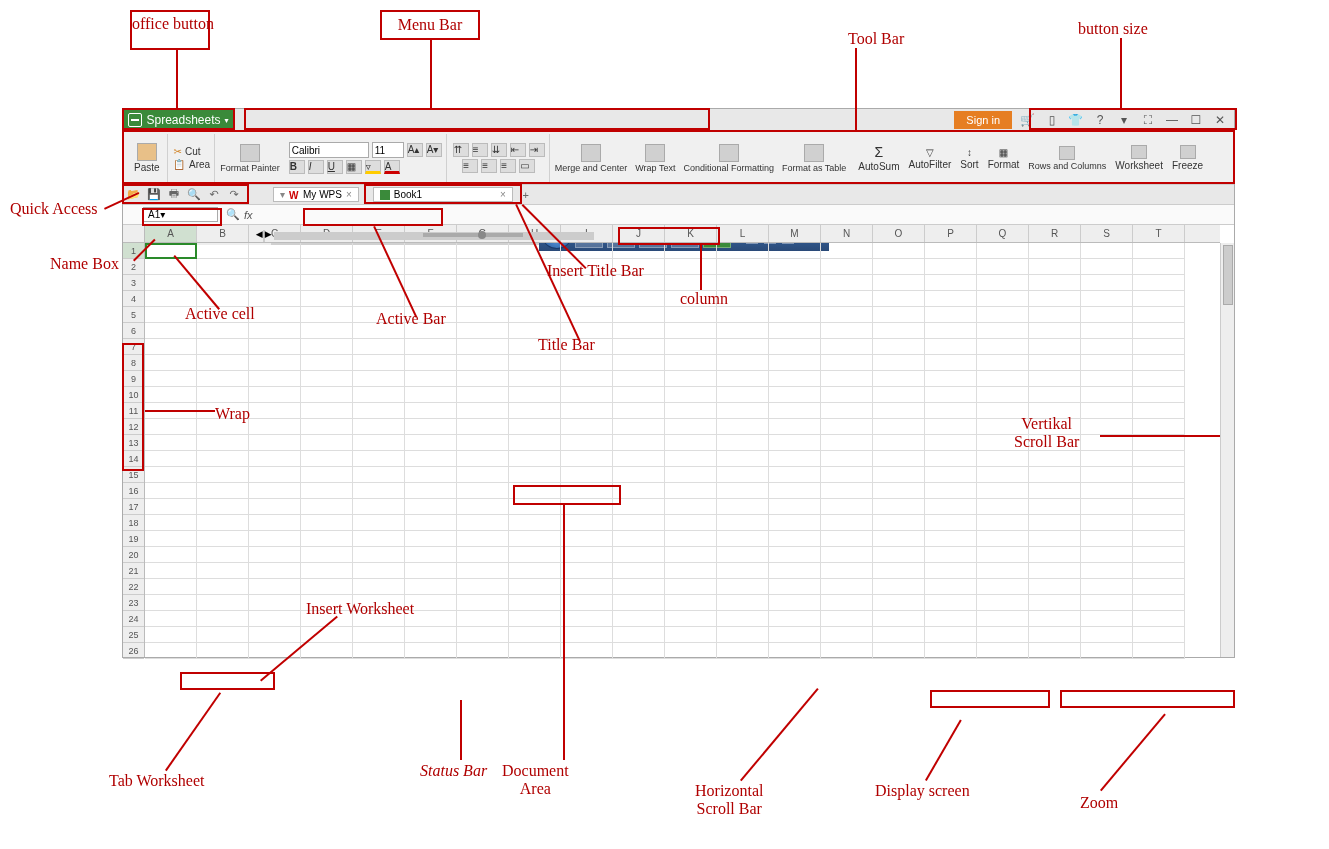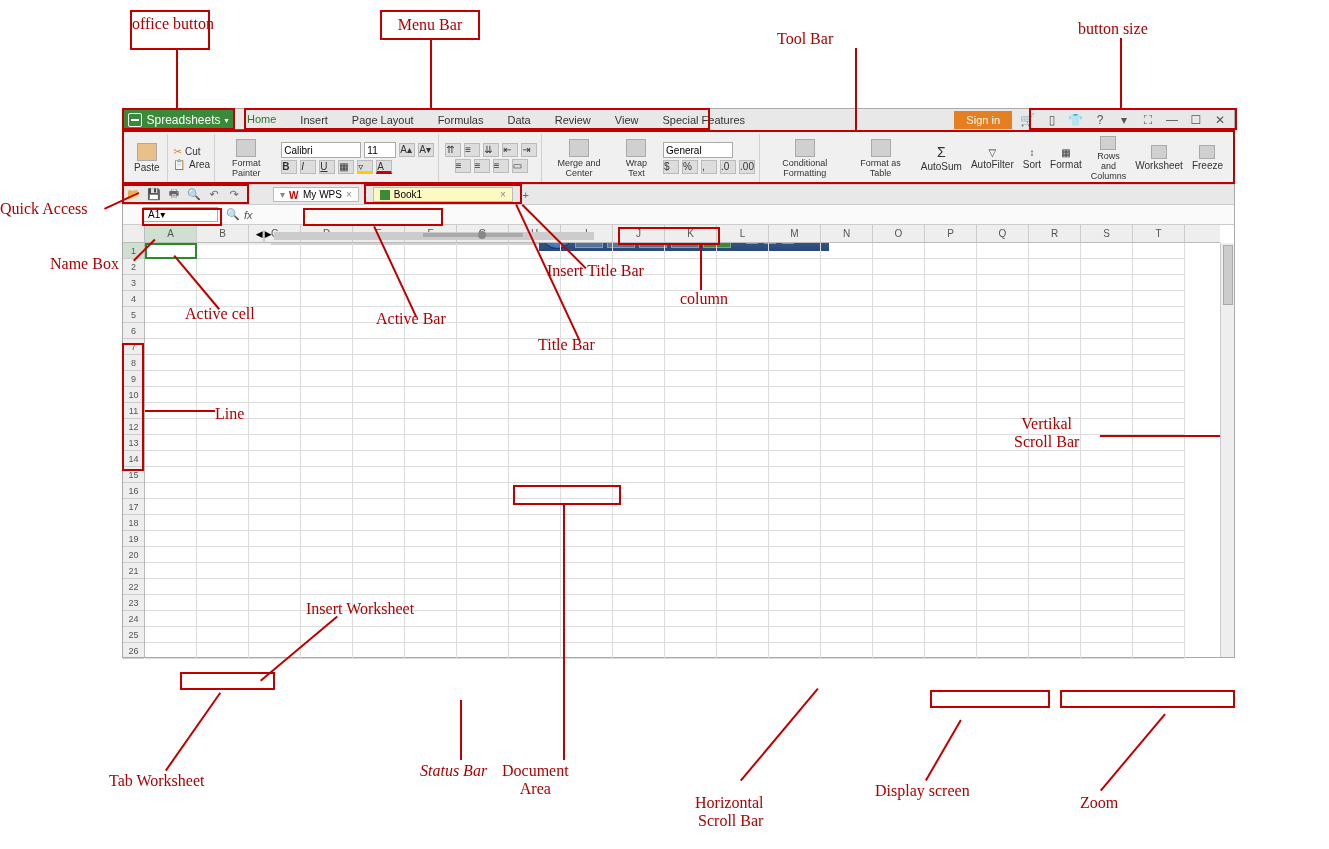--- a/index.html
+++ b/index.html
@@ -30,21 +30,21 @@
 .tb-row { display: flex; align-items: center; gap: 3px; }
 .tb-sm { width: 16px; height: 14px; background: #ddd; border: 1px solid #bbb; }
 .font-select { width: 80px; height: 16px; border: 1px solid #aaa; background: #fff; font-size: 10px; padding: 0 2px; }
 .size-select { width: 32px; height: 16px; border: 1px solid #aaa; background: #fff; font-size: 10px; padding: 0 2px; }
 .fmt-label { font-size: 9px; line-height: 10px; text-align: center; }
 
 .quick-access { height: 20px; background: #e8e8e8; display: flex; align-items: center; padding: 0 4px; gap: 6px; border-bottom: 1px solid #ccc; }
 .qa-icon { width: 14px; height: 14px; display: inline-flex; align-items: center; justify-content: center; color: #666; font-size: 11px; }
 .doc-tab { display: flex; align-items: center; background: #fff; border: 1px solid #bbb; padding: 1px 6px; margin-left: 8px; font-size: 10px; gap: 4px; }
 .doc-tab .close { color: #888; cursor: pointer; }
-.doc-tab.active { background: #fef9c3; }
+.doc-tab.active { background: #ffffff; }
 .tab-icon-green { width: 10px; height: 10px; background: #3a8a3a; }
 .tab-icon-red { width: 10px; height: 10px; color: #c00; font-weight: bold; }
 
 .formula-row { height: 20px; display: flex; align-items: center; border-bottom: 1px solid #ccc; background: #fafafa; }
 .name-box { width: 75px; border: 1px solid #aaa; background: #fff; margin-left: 20px; padding: 1px 4px; font-size: 10px; display: flex; }
 .fx-area { margin-left: 8px; display: flex; align-items: center; gap: 4px; flex: 1; }
 .fx-icon { font-style: italic; font-size: 11px; color: #555; }
 .formula-input { flex: 1; height: 16px; border: none; background: transparent; font-size: 10px; padding: 0 4px; }
 
 .grid-area { display: flex; height: 432px; background: #fff; position: relative; }
@@ -81,36 +81,36 @@
 .start-btn { width: 28px; height: 22px; background: radial-gradient(circle, #5a9ae0, #2a5a9a); border-radius: 50%; border: 1px solid #1a3a6a; }
 .task-item { width: 28px; height: 20px; background: rgba(255,255,255,0.2); border: 1px solid rgba(255,255,255,0.3); }
 .tray { margin-left: auto; display: flex; align-items: center; gap: 6px; color: #fff; font-size: 10px; }
 .tray-icon { width: 12px; height: 12px; background: rgba(255,255,255,0.4); }
 </style>
 </head>
 <body>
 
 <div class="anno-box" style="left:130px;top:10px;width:80px;height:40px;text-align:center;padding-top:3px;"><span class="anno-label" style="position:static;">office button</span></div>
 <div class="anno-box" style="left:380px;top:10px;width:100px;height:30px;text-align:center;padding-top:4px;"><span class="anno-label" style="position:static;">Menu Bar</span></div>
-<span class="anno-label" style="left:777px;top:30px;">Tool Bar</span>
+<span class="anno-label" style="left:848px;top:30px;">Tool Bar</span>
 <span class="anno-label" style="left:1078px;top:20px;">button size</span>
-<span class="anno-label" style="left:0;top:200px;">Quick Access</span>
+<span class="anno-label" style="left:10px;top:200px;">Quick Access</span>
 <span class="anno-label" style="left:50px;top:255px;">Name Box</span>
 <span class="anno-label" style="left:185px;top:305px;">Active cell</span>
 <span class="anno-label" style="left:376px;top:310px;">Active Bar</span>
 <span class="anno-label" style="left:547px;top:262px;">Insert Title Bar</span>
 <span class="anno-label" style="left:538px;top:336px;">Title Bar</span>
 <span class="anno-label" style="left:680px;top:290px;">column</span>
-<span class="anno-label" style="left:215px;top:405px;">Line</span>
+<span class="anno-label" style="left:215px;top:405px;">Wrap</span>
 <span class="anno-label" style="left:1014px;top:415px;text-align:center;">Vertikal<br>Scroll Bar</span>
 <span class="anno-label" style="left:306px;top:600px;">Insert Worksheet</span>
 <span class="anno-label" style="left:109px;top:772px;">Tab Worksheet</span>
 <span class="anno-label" style="left:420px;top:762px;font-style:italic;">Status Bar</span>
 <span class="anno-label" style="left:502px;top:762px;text-align:center;">Document<br>Area</span>
-<span class="anno-label" style="left:695px;top:782px;text-align:right;margin-top:12px;">Horizontal<br>Scroll Bar</span>
+<span class="anno-label" style="left:695px;top:782px;text-align:center;">Horizontal<br>Scroll Bar</span>
 <span class="anno-label" style="left:875px;top:782px;">Display screen</span>
 <span class="anno-label" style="left:1080px;top:794px;">Zoom</span>
 
 <div class="anno-box" style="left:122px;top:108px;width:113px;height:22px;"></div>
 <div class="anno-box" style="left:244px;top:108px;width:466px;height:22px;"></div>
 <div class="anno-box" style="left:1029px;top:108px;width:208px;height:22px;"></div>
 <div class="anno-box" style="left:122px;top:130px;width:1113px;height:54px;"></div>
 <div class="anno-box" style="left:122px;top:184px;width:127px;height:20px;"></div>
 <div class="anno-box" style="left:142px;top:208px;width:80px;height:18px;"></div>
 <div class="anno-box" style="left:303px;top:208px;width:140px;height:18px;"></div>
@@ -144,30 +144,20 @@
 <div class="anno-line" style="left:1100px;top:790px;width:100px;height:1.5px;transform:rotate(-50deg);"></div>
 
 <div class="app">
 
   <div class="titlebar">
     <div class="office-btn">
       <span class="s-icon"></span>
       <span>Spreadsheets</span>
       <span style="margin-left:4px;font-size:8px;">▾</span>
     </div>
-    <div class="menu-bar">
-      <div class="menu-item active">Home</div>
-      <div class="menu-item">Insert</div>
-      <div class="menu-item">Page Layout</div>
-      <div class="menu-item">Formulas</div>
-      <div class="menu-item">Data</div>
-      <div class="menu-item">Review</div>
-      <div class="menu-item">View</div>
-      <div class="menu-item">Special Features</div>
-    </div>
     <div class="titlebar-right">
       <span class="signin-btn">Sign in</span>
       <span class="win-btn">🛒</span>
       <span class="win-btn">▯</span>
       <span class="win-btn">👕</span>
       <span class="win-btn">?</span>
       <span class="win-btn">▾</span>
       <span class="win-btn">⛶</span>
       <span class="win-btn">—</span>
       <span class="win-btn">☐</span>
@@ -228,30 +218,20 @@
       </div>
     </div>
     <div class="tb-big">
         <div class="tb-icon"></div>
         <span class="fmt-label">Merge and Center</span>
       </div>
     <div class="tb-big">
         <div class="tb-icon"></div>
         <span class="fmt-label">Wrap Text</span>
       </div>
-    <div class="tb-group" style="flex-direction:column;gap:2px;align-items:flex-start;">
-      <input class="font-select" style="width: 70px;" value="General">
-      <div class="tb-row">
-        <span class="tb-sm">$</span>
-        <span class="tb-sm">%</span>
-        <span class="tb-sm">,</span>
-        <span class="tb-sm">.0</span>
-        <span class="tb-sm">.00</span>
-      </div>
-    </div>
     <div class="tb-big">
         <div class="tb-icon"></div>
         <span class="fmt-label">Conditional Formatting</span>
       </div>
     <div class="tb-big">
         <div class="tb-icon"></div>
         <span class="fmt-label">Format as Table</span>
       </div>
     <div class="tb-group" style="border:none;">
       <div class="tb-row">

